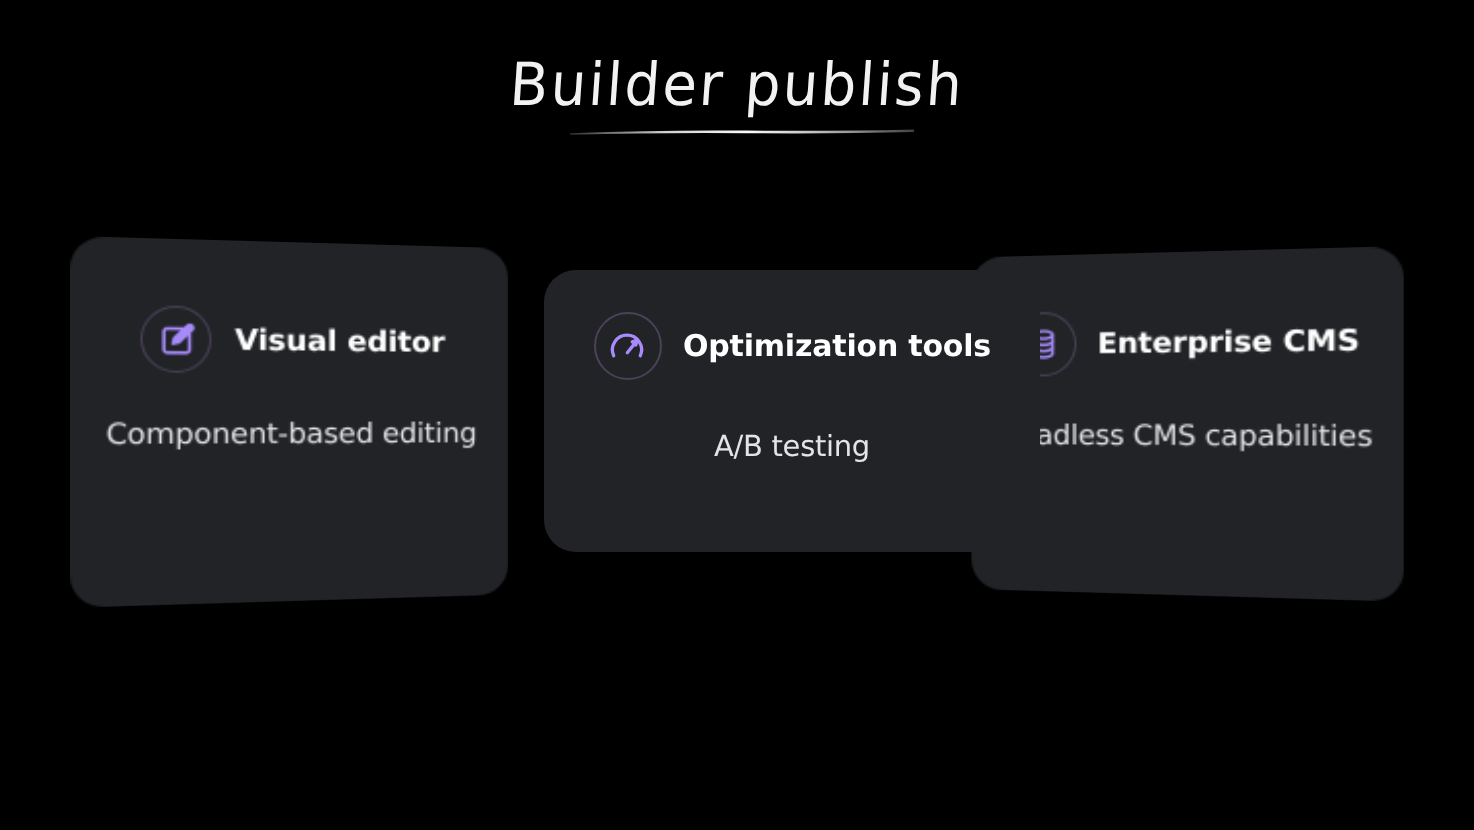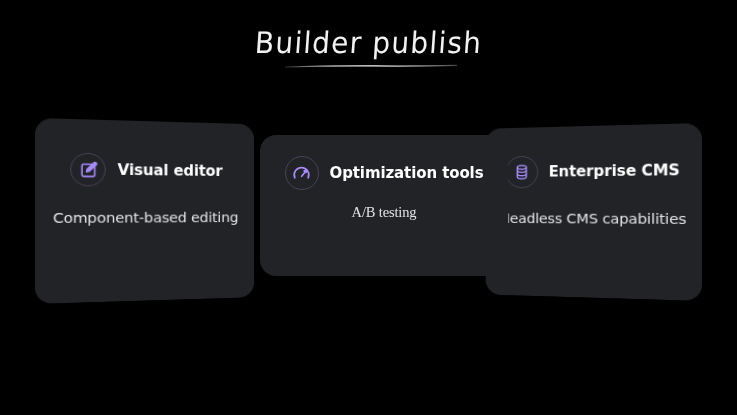--- a/index.html
+++ b/index.html
@@ -79,21 +79,21 @@
     top: 118px;
     width: 218px;
     height: 186px;
     transform: rotateY(15deg);
     transform-origin: left center;
   }
   #card-visual-editor .card-inner { padding-top: 34px; }
 
   
   #card-optimization-tools {
-    left: 260px;
+    left: 272px;
     top: 135px;
     width: 248px;
     height: 141px;
   }
   #card-optimization-tools .card-inner { padding-top: 21px; }
 
   
   #card-enterprise-cms {
     left: 487px;
     top: 123px;
@@ -136,21 +136,21 @@
     margin-top: 22px;
     text-align: center;
     font-family: "DejaVu Sans", sans-serif;
     font-size: 14.5px;
     font-weight: 400;
     color: #e3e4e6;
     line-height: 1.42;
     letter-spacing: -0.15px;
     padding: 0 14px;
   }
-  #card-optimization-tools .card-body { margin-top: 12px; font-family: Liberation Serif, serif; }
+  #card-optimization-tools .card-body { margin-top: 24px; }
   .body-line + .body-line { margin-top: 13px; }
 </style>
 </head>
 <body>
 
 <div id="title-block">
   <span id="page-title">Builder publish</span>
   <svg id="title-underline" viewBox="0 0 172 4" preserveAspectRatio="none">
     <defs>
       <linearGradient id="ul-grad" x1="0" y1="0" x2="1" y2="0">

